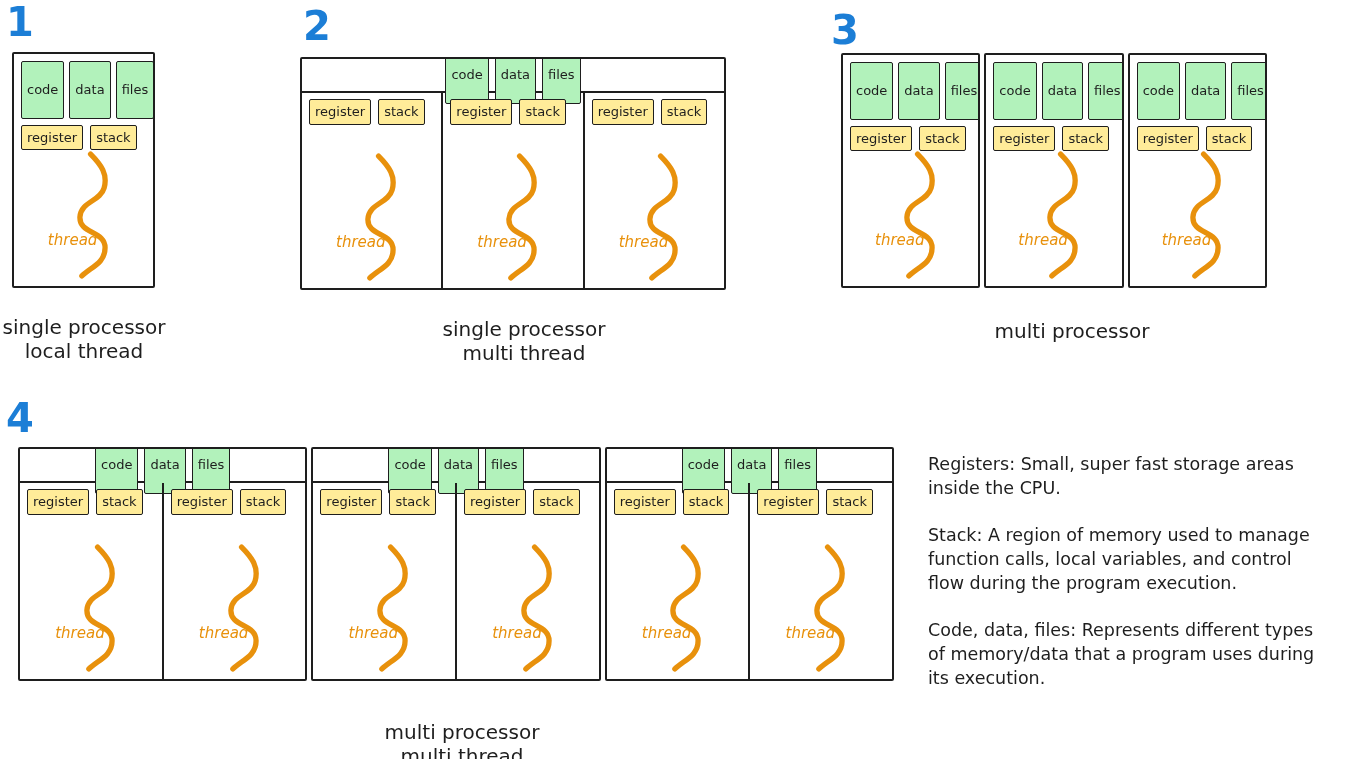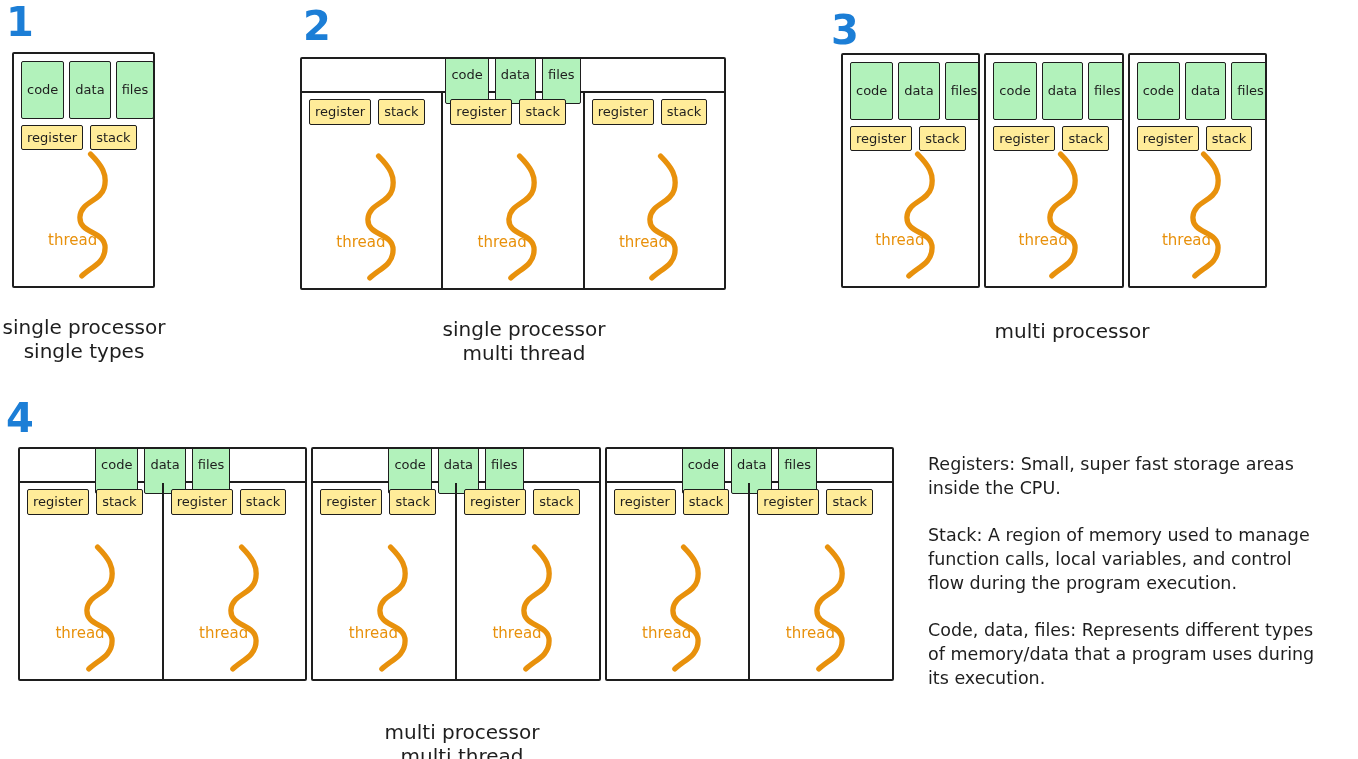--- a/index.html
+++ b/index.html
@@ -35,21 +35,21 @@
   .tcol{flex:1;display:flex;flex-direction:column;min-width:0;}
   .tcol.bordered{border-right:2px solid var(--ink);}
   .grow-left{display:flex;gap:5px;padding:7px 2px 0 7px;flex:none;}
   .yrow{display:flex;gap:7px;padding:6px 6px 0 7px;flex:none;}
   .tag{
     border:1.6px solid var(--ink);border-radius:2px;font-size:13px;line-height:1.5;
     color:var(--ink);white-space:nowrap;
   }
   .tag.green{background:var(--tag-green);padding:18px 5px;}
   .tag.yellow{background:var(--tag-yellow);padding:2px 5px;}
-  .thread-area{position:relative;flex:1;min-height:0;}
+  .thread-area{position:relative;flex:1;min-height:0;font-style:italic;}
   .squiggle{position:absolute;left:50%;transform:translateX(-42%);bottom:7px;height:128px;width:58px;}
   .squiggle-path{stroke:var(--thread-orange);}
   .thread-label{
     position:absolute;left:50%;transform:translateX(-72%);bottom:37px;
     color:var(--thread-orange);font-size:15px;white-space:nowrap;
   }
   .caption{
     position:absolute;text-align:center;font-size:20px;line-height:24px;color:var(--ink);margin-top:16px;
   }
   .notes{position:absolute;left:928px;top:452px;width:432px;font-size:17.5px;line-height:24px;}
@@ -75,21 +75,21 @@
   <div class="thread-area">
     <svg class="squiggle" viewBox="0 0 60 132" aria-hidden="true">
       <path class="squiggle-path" d="M32 3 C43 14 50 24 46 38 C42 52 22 52 21 68 C20 86 47 82 47 100 C47 116 32 120 23 129" fill="none" stroke-width="5.5" stroke-linecap="round"></path>
     </svg>
     <span class="thread-label">thread</span>
   </div>
 </div>
   </div>
   <div class="caption" style="left:0px;top:299px;width:168px;">
     <div>single processor</div>
-    <div>single types</div>
+    <div>local thread</div>
   </div>
 
   <div class="number" style="left:303px;top:6px;">2</div>
   <div class="pbox" style="left:300px;top:57px;width:426px;height:233px;">
     <div class="phead">
   <span class="tag green">code</span>
   <span class="tag green">data</span>
   <span class="tag green">files</span>
 </div>
     <div class="pbody">

